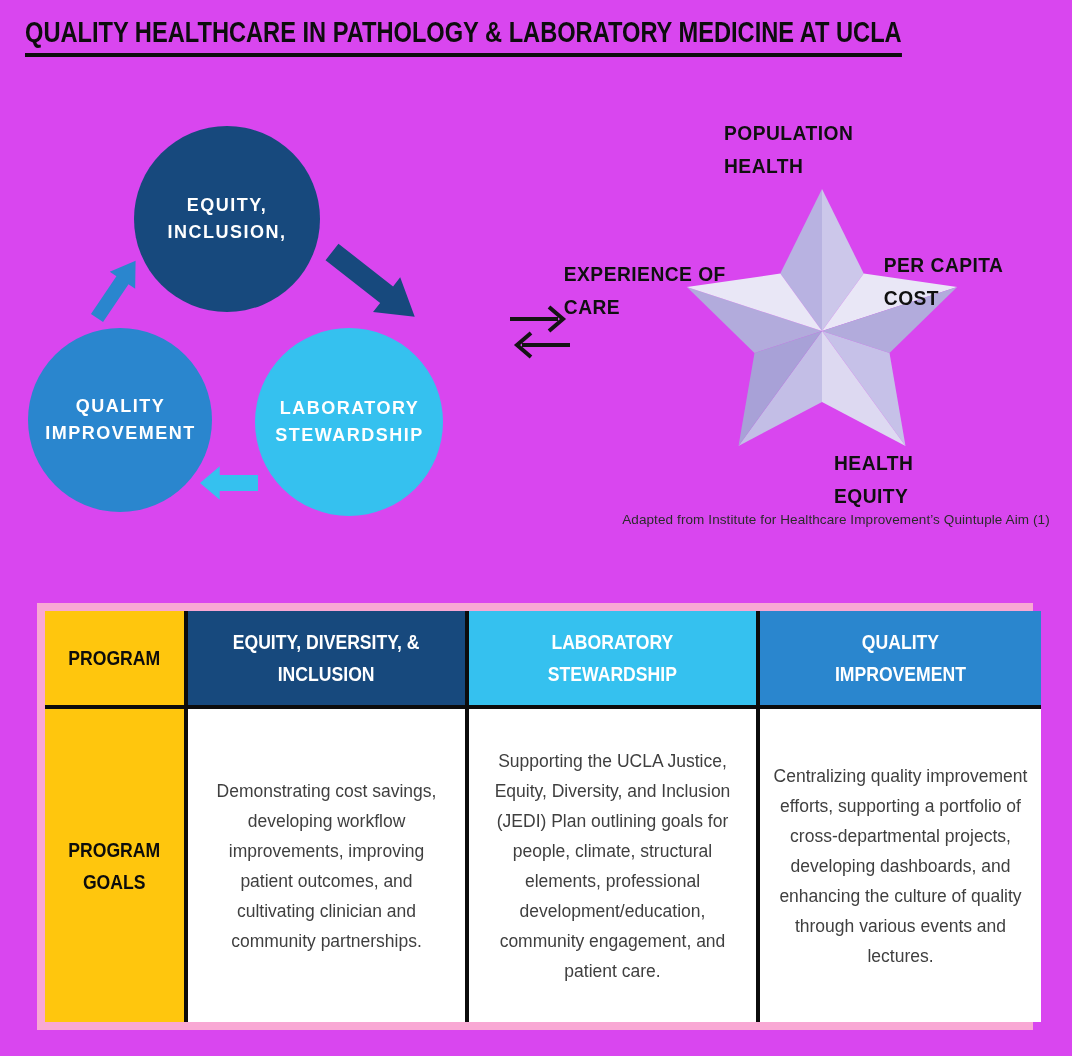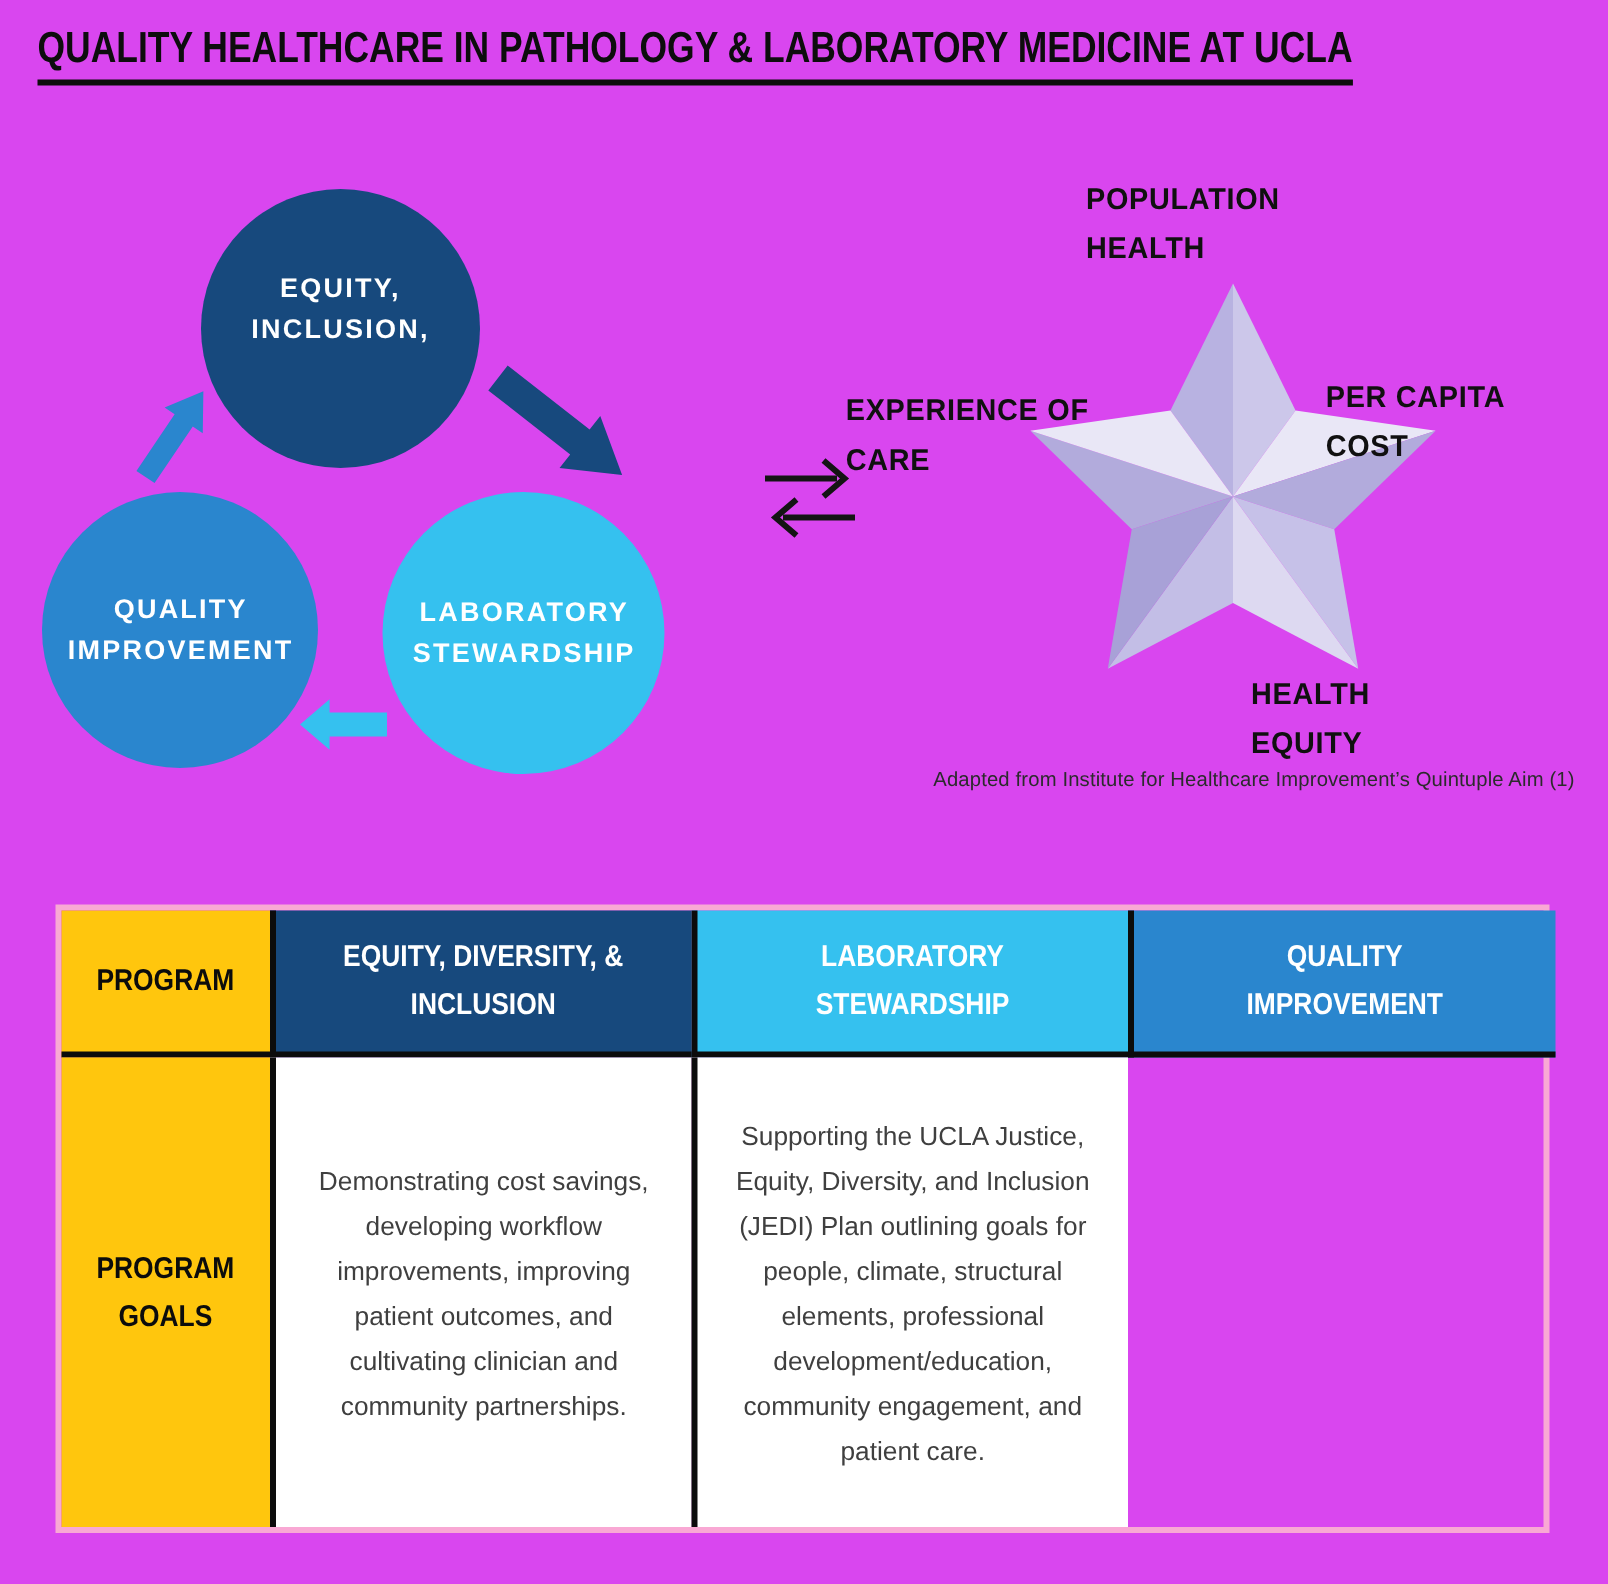--- a/index.html
+++ b/index.html
@@ -32,21 +32,21 @@
   .star-label div{transform:scaleX(0.96);transform-origin:center;white-space:nowrap;}
   .caption{
     position:absolute;left:580px;top:512px;width:512px;text-align:center;
     font-size:13.5px;color:#2b2b2b;letter-spacing:0.1px;
   }
   
   .tbl{
     position:absolute;left:37px;top:603px;width:996px;
     display:grid;grid-template-columns:139px 281px 291px 285px;
     grid-template-rows:98px 313px;
-    border:4px solid #f9a8d4;box-sizing:border-box;
+    border:8px solid #f9a8d4;box-sizing:border-box;
   }
   .cell{
     display:flex;flex-direction:column;align-items:center;justify-content:center;
     box-sizing:border-box;border-left:4px solid #0c0c0c;text-align:center;
   }
   .cell.first{border-left:none;}
   .cell.hrow{border-bottom:4px solid #0c0c0c;}
   .htext{font-size:20px;font-weight:700;line-height:32px;color:#ffffff;}
   .htext div{transform:scaleX(0.88);transform-origin:center;white-space:nowrap;}
   .htext.dark{color:#0c0c0c;}
@@ -65,21 +65,21 @@
   <svg class="cycle-svg" width="480" height="560" viewBox="0 0 480 560">
     <circle cx="227" cy="219" r="93" fill="#17497D"></circle>
     <circle cx="120" cy="420" r="92" fill="#2A86CE"></circle>
     <circle cx="349" cy="422" r="94" fill="#35C1EF"></circle>
 
     <polygon points="0,-10 66,-10 66,-21 100,0 66,21 66,10 0,10" transform="translate(332,252) rotate(38) scale(1.05)" fill="#17497D"></polygon>
     <polygon points="0,-10 66,-10 66,-21 100,0 66,21 66,10 0,10" transform="translate(258,483) rotate(180) scale(0.58,0.8)" fill="#35C1EF"></polygon>
     <polygon points="0,-10 66,-10 66,-21 100,0 66,21 66,10 0,10" transform="translate(97,318) rotate(-56) scale(0.69,0.73)" fill="#2A86CE"></polygon>
   </svg>
 
-  <div class="circle-label" style="left:127px;top:179px;width:200px;">
+  <div class="circle-label" style="left:127px;top:192px;width:200px;">
     <div>EQUITY,</div>
     <div>INCLUSION,</div>
   </div>
   <div class="circle-label" style="left:18px;top:393px;width:205px;">
     <div>QUALITY</div>
     <div>IMPROVEMENT</div>
   </div>
   <div class="circle-label" style="left:247px;top:395px;width:205px;">
     <div>LABORATORY</div>
     <div>STEWARDSHIP</div>
@@ -155,15 +155,18 @@
         <div>PROGRAM</div>
         <div>GOALS</div>
       </div>
     </div>
     <div class="cell goal">
       <div>Demonstrating cost savings, developing workflow improvements, improving patient outcomes, and cultivating clinician and community partnerships.</div>
     </div>
     <div class="cell goal">
       <div>Supporting the UCLA Justice, Equity, Diversity, and Inclusion (JEDI) Plan outlining goals for people, climate, structural elements, professional development/education, community engagement, and patient care.</div>
     </div>
+    <div class="cell goal">
+      <div>Centralizing quality improvement efforts, supporting a portfolio of cross-departmental projects, developing dashboards, and enhancing the culture of quality through various events and lectures.</div>
+    </div>
 
   </div>
 </div>
 
 </body></html>

